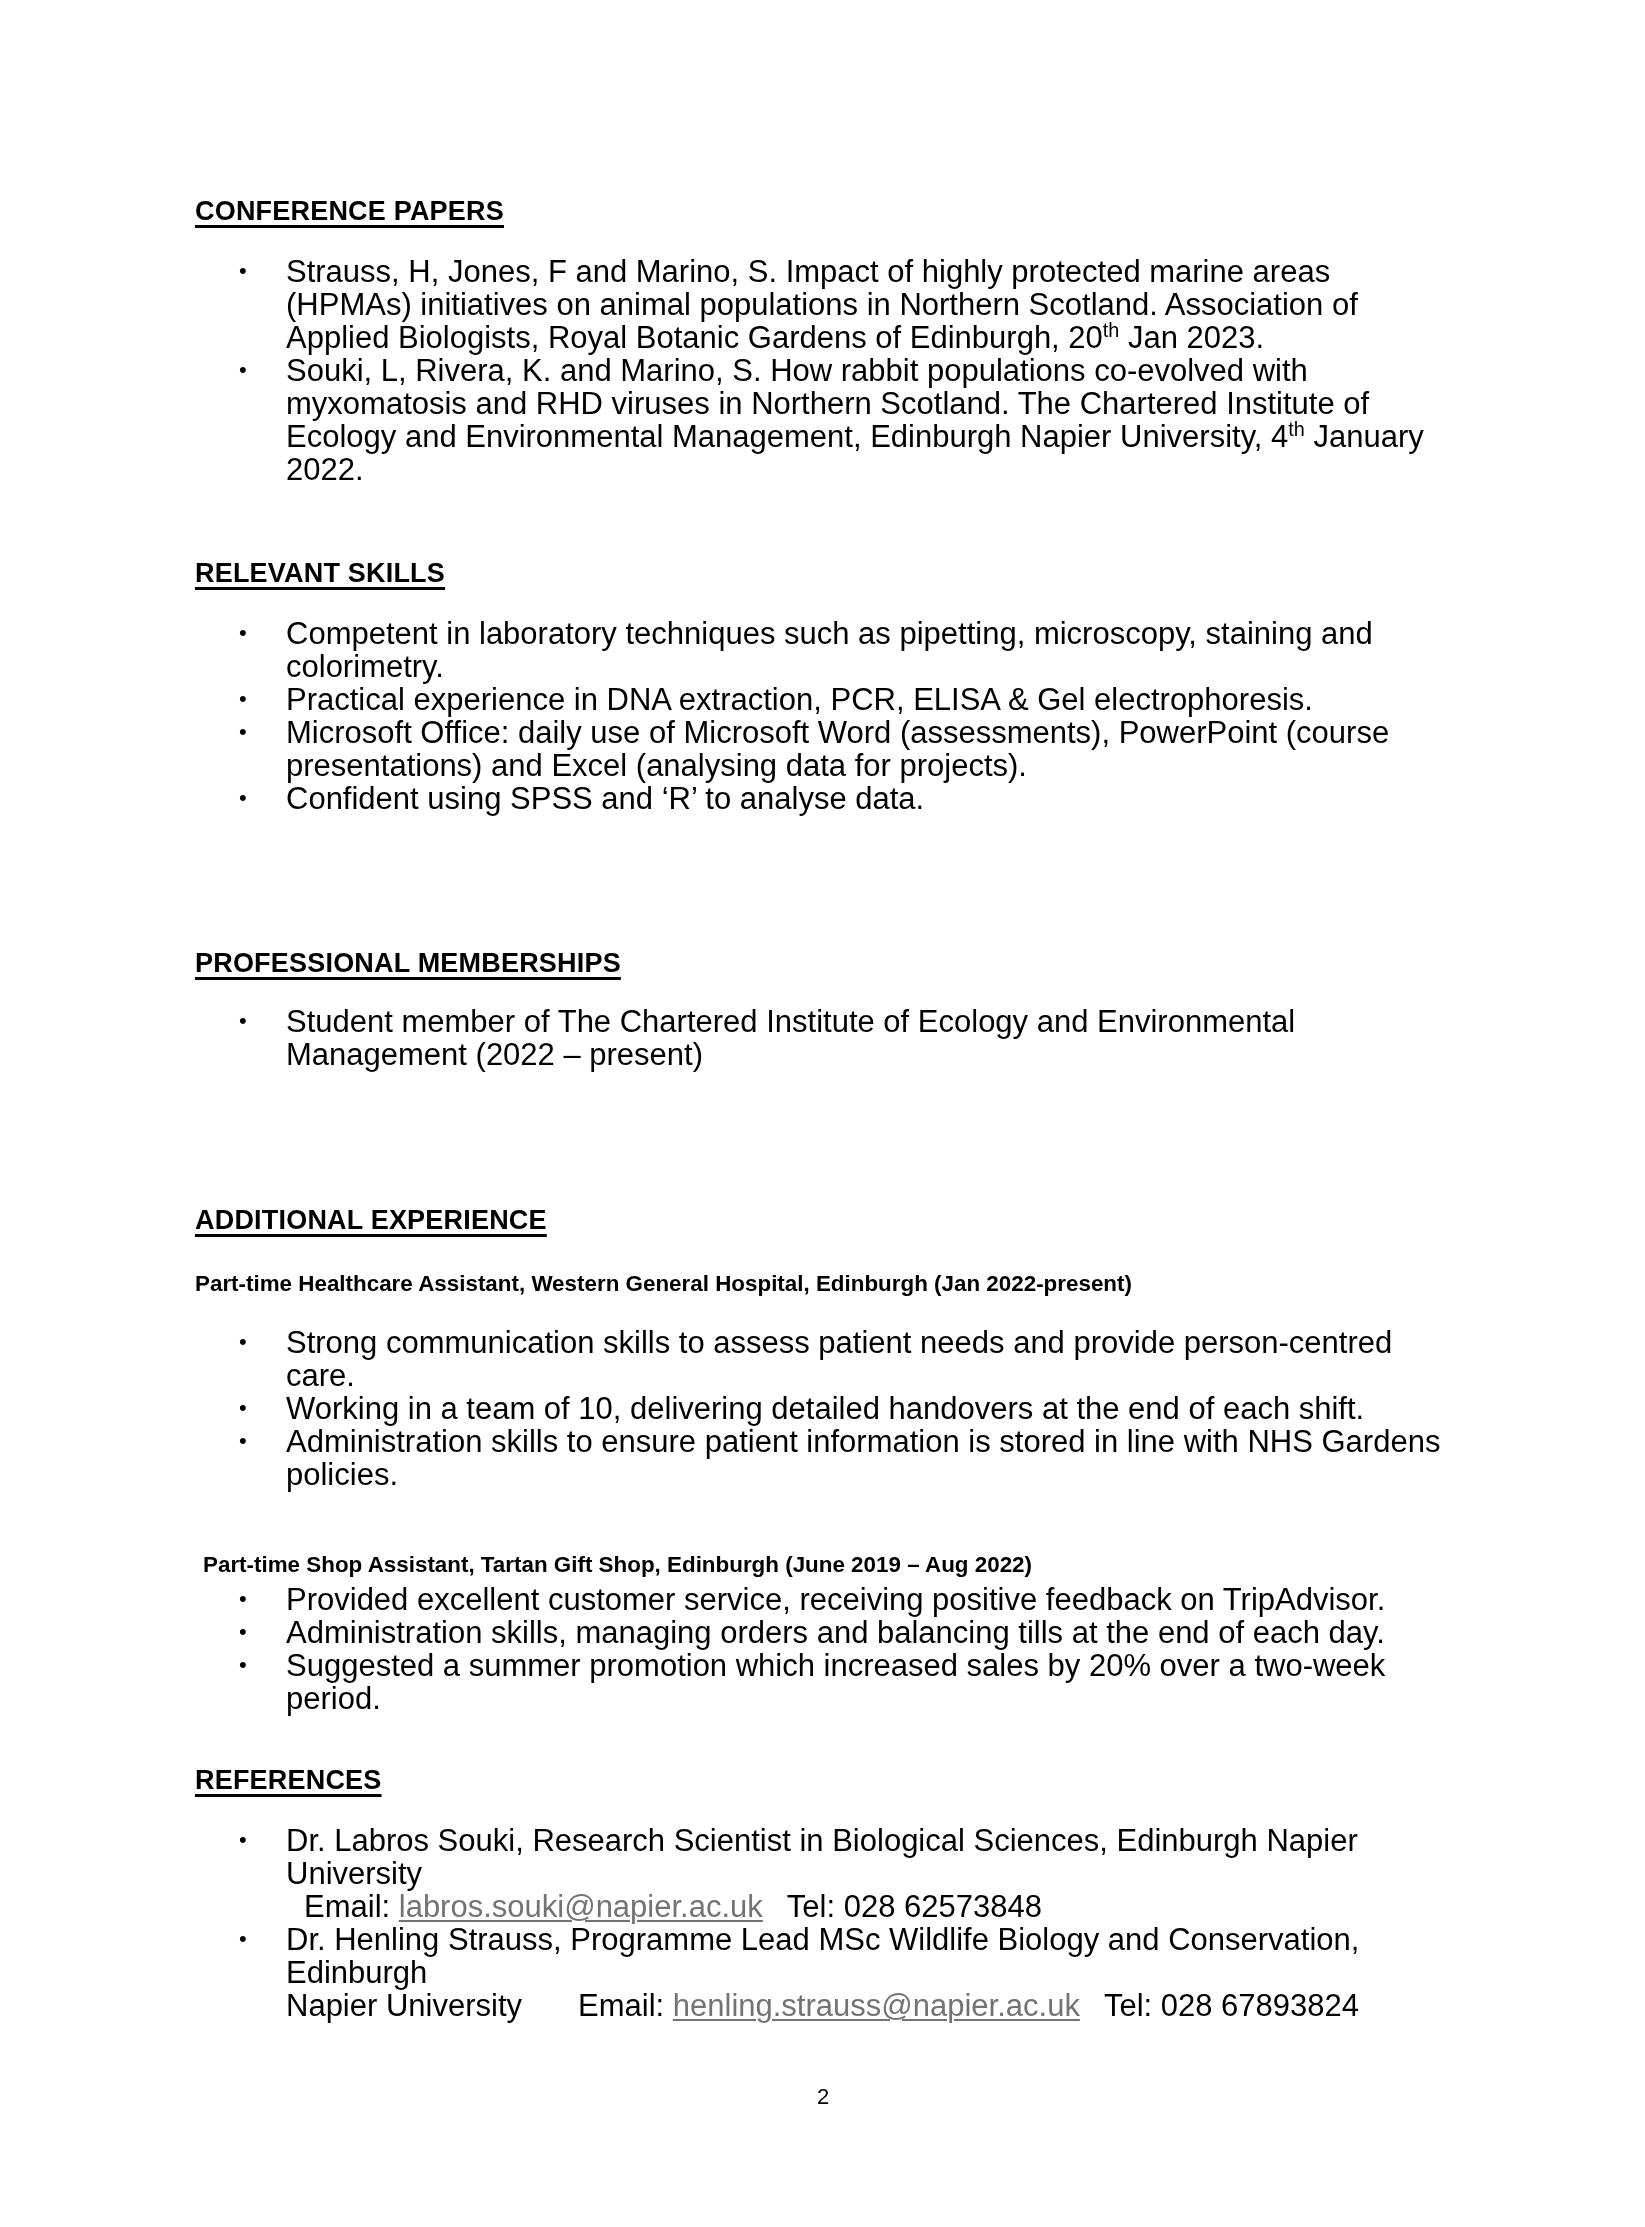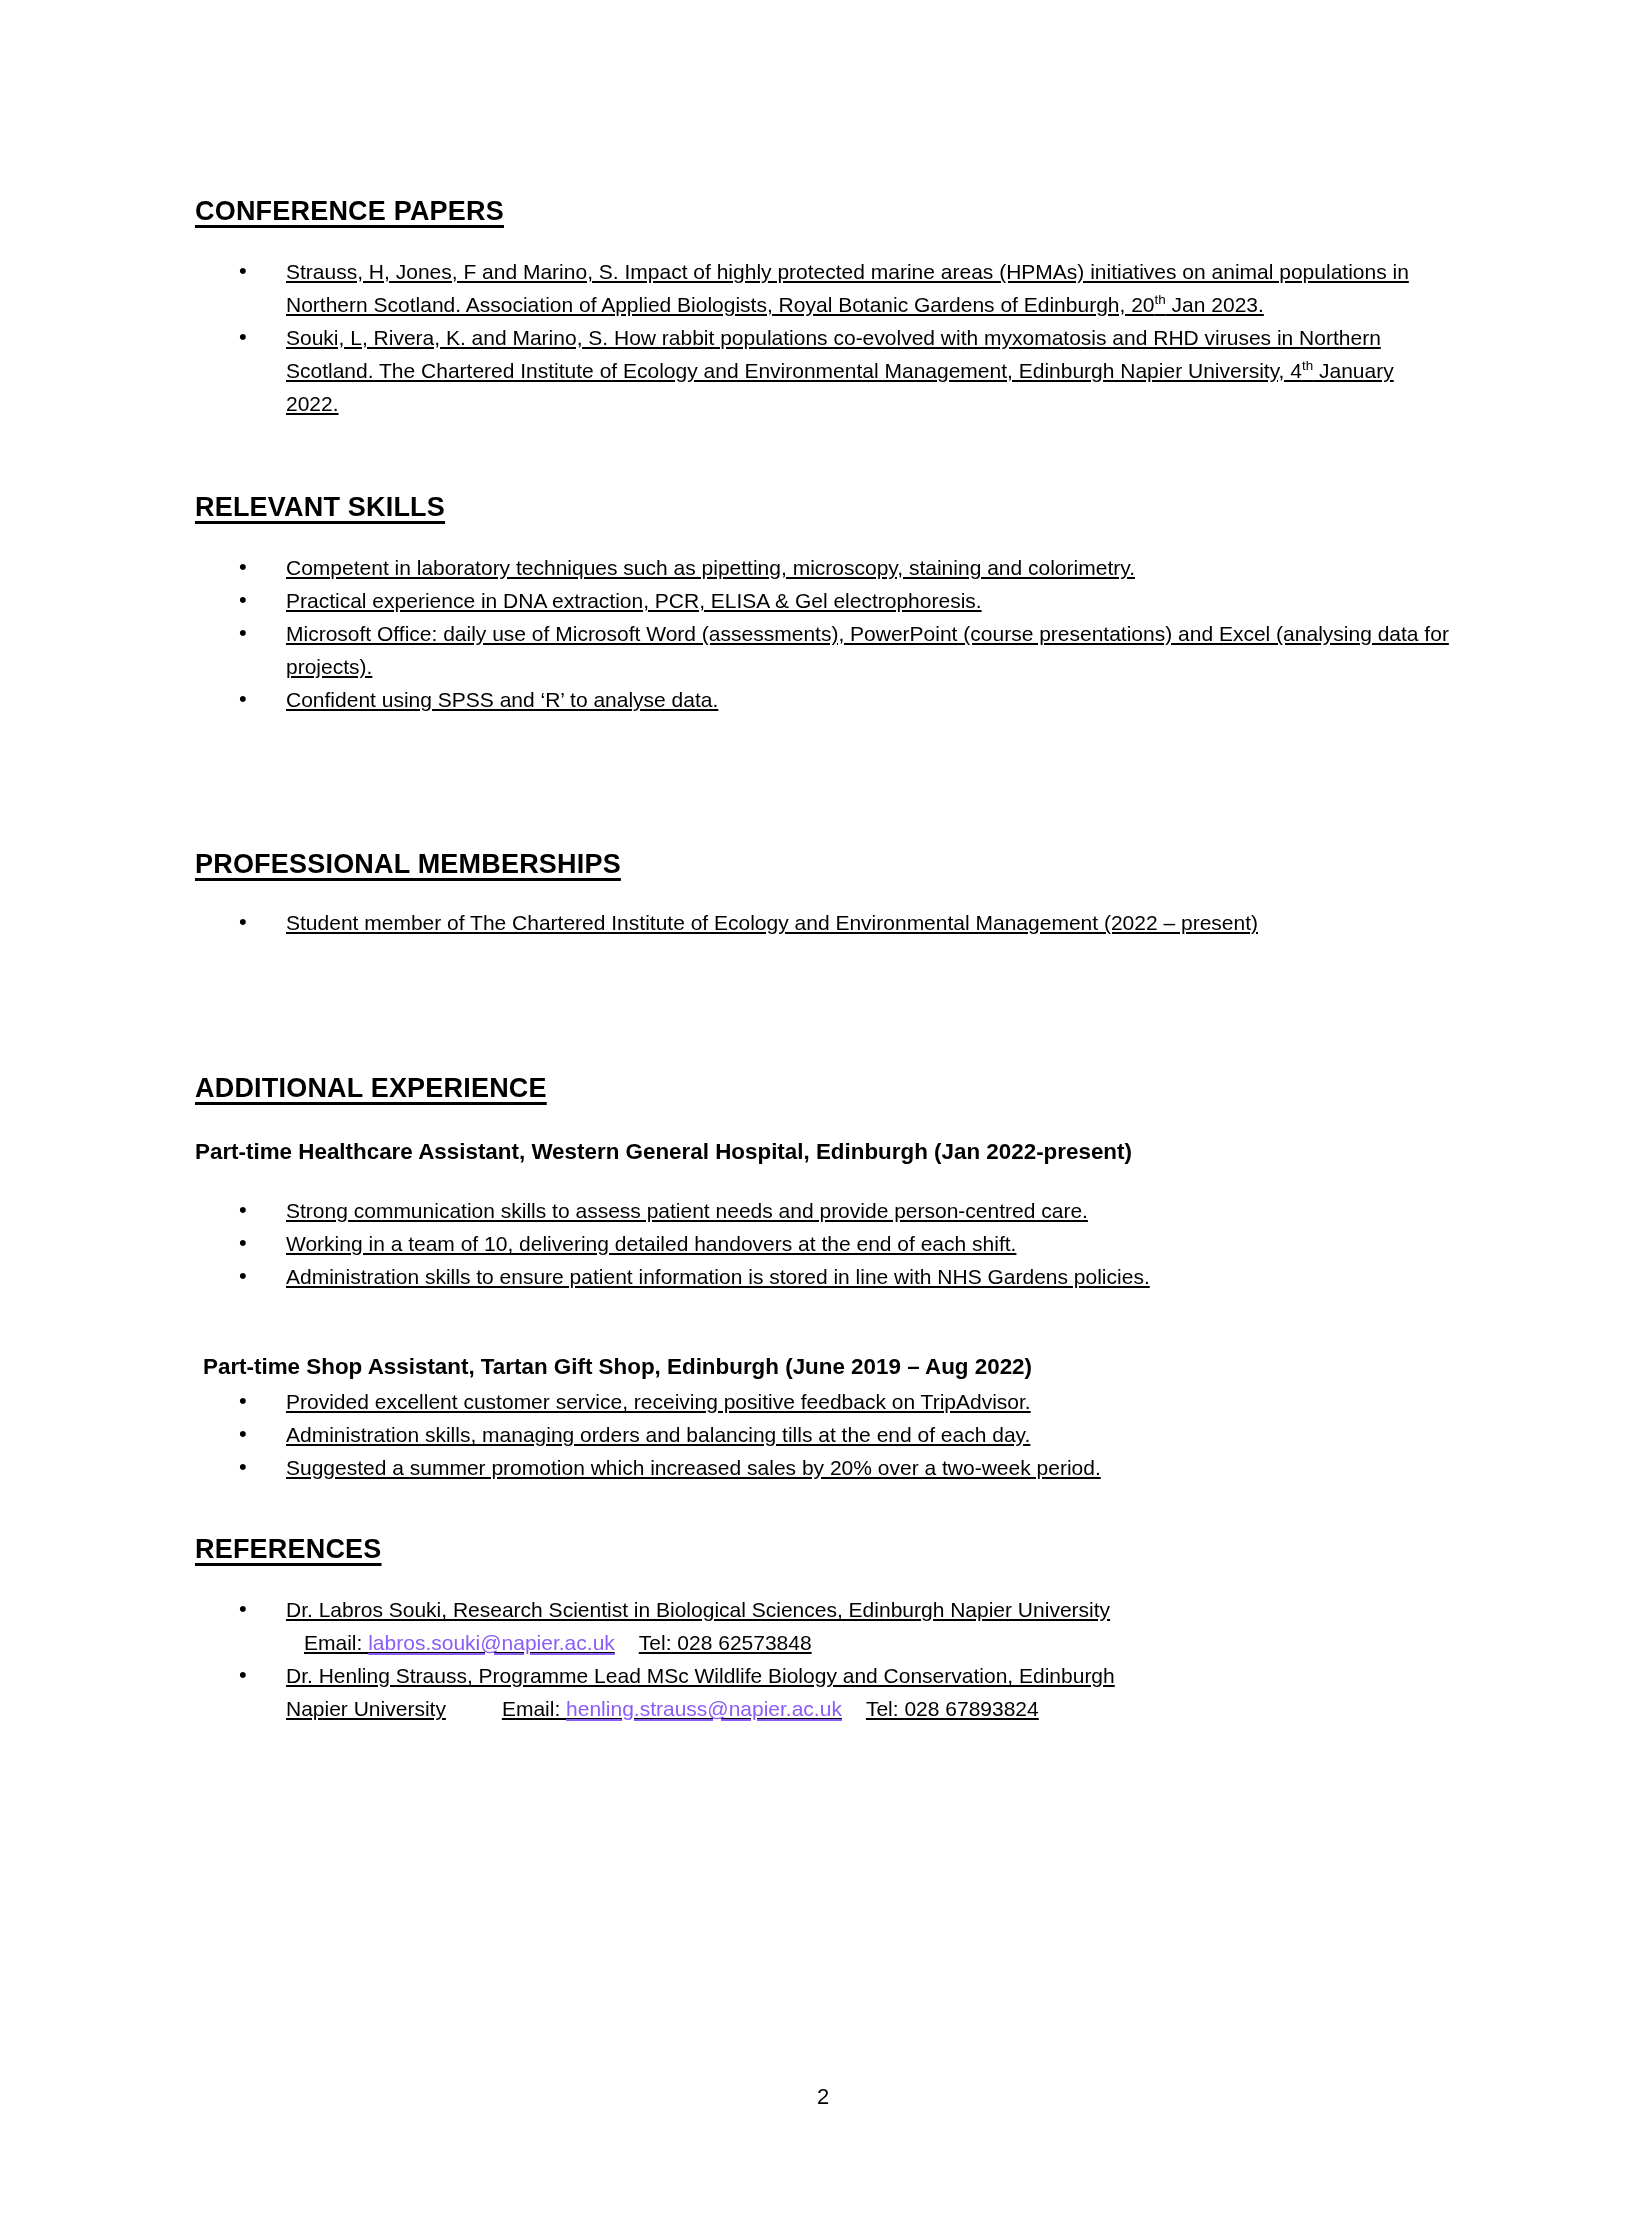--- a/index.html
+++ b/index.html
@@ -47,24 +47,23 @@
 
   
   ul.bullets {
     list-style: none;
     margin: 0;
     padding: 0;
   }
   ul.bullets > li {
     position: relative;
     padding-left: 91px;
-    font-size: 21px;
+    font-size: 31px;
     line-height: 33px;
     margin: 0;
-    text-decoration: underline;
   }
   ul.bullets > li::before {
     content: "\2022";
     position: absolute;
     left: 44px;
     top: -1px;
     font-size: 22px;
     line-height: 33px;
   }
 
@@ -73,21 +72,21 @@
     padding-left: 18px;
   }
 
   sup {
     font-size: 0.64em;
     vertical-align: super;
     line-height: 0;
   }
 
   a.email-link {
-    color: #8b5cf6;
+    color: #737373;
     text-decoration: underline;
     text-underline-offset: 3px;
     text-decoration-thickness: 2px;
     margin-top: 36px;
   }
 
   .page-number {
     position: absolute;
     left: 0;
     right: 0;

